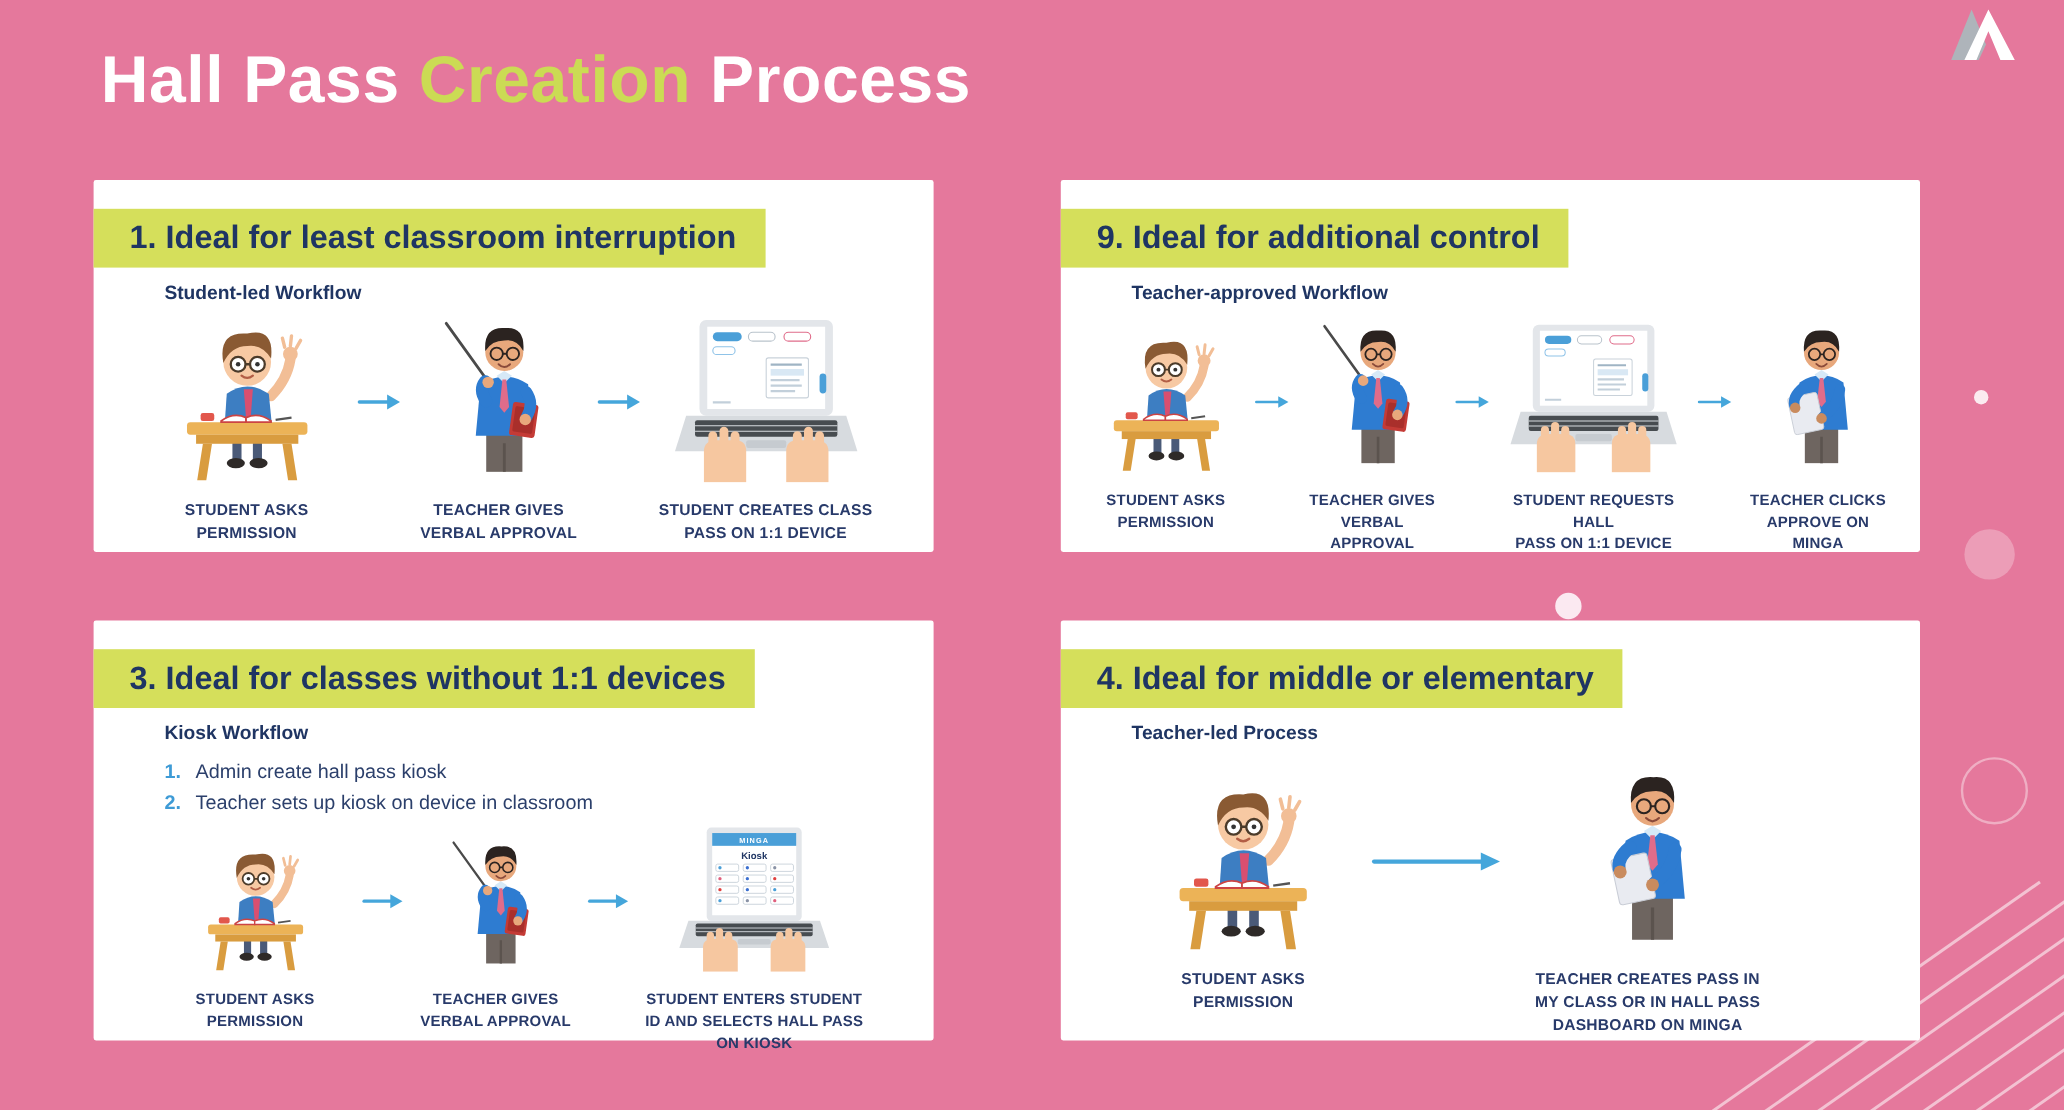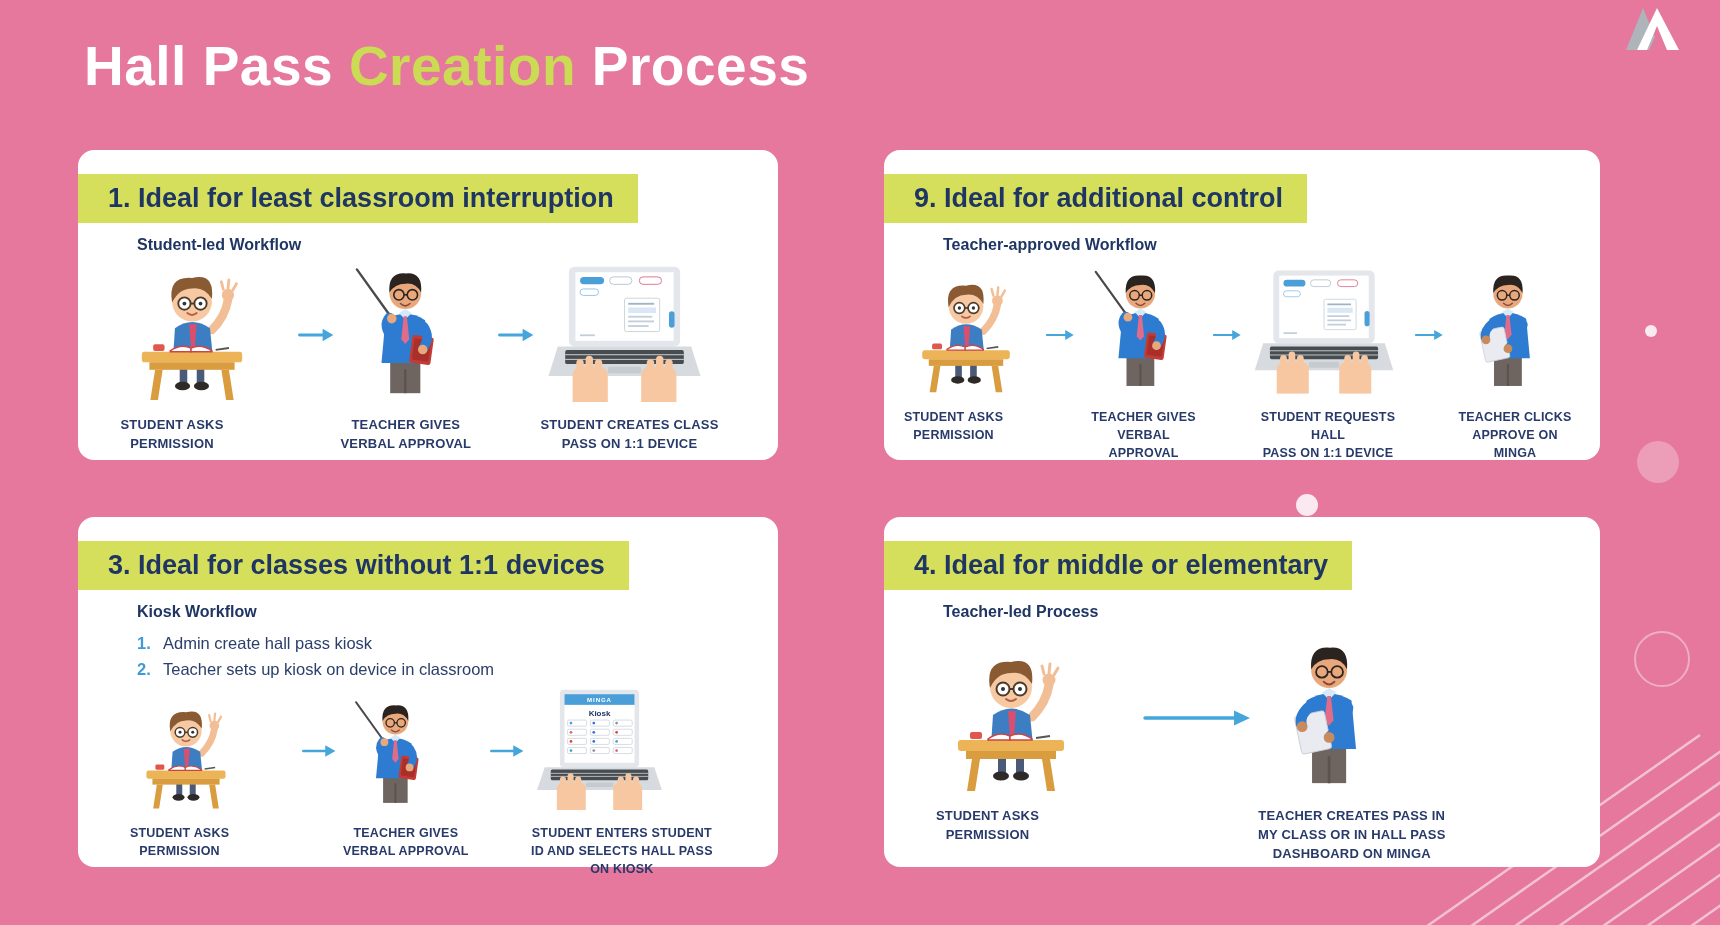--- a/index.html
+++ b/index.html
@@ -10,42 +10,42 @@
   }
   
   .page-title{
     position:absolute;left:84px;top:34px;margin:0;
     font-size:55px;font-weight:bold;letter-spacing:.5px;color:#FFFFFF;
   }
   .page-title .accent{color:#CBDB54;}
   
   .logo{position:absolute;left:1624px;top:6px;width:56px;height:44px;}
   
-  .panel{position:absolute;background:#FFFFFF;border-radius:16px;}
+  .panel{position:absolute;background:#FFFFFF;border-radius:2px;}
   #p1{left:78px; top:150px;width:700px;height:310px;}
   #p2{left:884px;top:150px;width:716px;height:310px;}
   #p3{left:78px; top:517px;width:700px;height:350px;}
   #p4{left:884px;top:517px;width:716px;height:350px;}
   .hl{
     display:inline-block;background:#D5DF5B;color:#1F3563;
     font-size:27px;font-weight:bold;line-height:1;
     padding:11px 24px 11px 30px;margin-top:24px;
   }
   .sub{margin:13px 0 0 59px;font-size:16px;font-weight:bold;color:#1F3563;}
   
   .notes{margin:10px 0 0 59px;}
   .note{display:flex;font-size:16.5px;line-height:1.55;color:#2B3F6B;}
   .note .num{color:#3E9BD6;font-weight:bold;width:26px;flex:0 0 auto;}
   
   .row{display:flex;justify-content:center;align-items:flex-start;}
   #p1 .row{margin-top:8px;}
   #p2 .row{margin-top:12px;}
   #p3 .row{margin-top:6px;}
   #p4 .row{margin-top:14px;margin-right:60px;}
-  .step{display:flex;flex-direction:column;align-items:flex-start;flex:0 0 auto;}
+  .step{display:flex;flex-direction:column;align-items:center;flex:0 0 auto;}
   .art{display:flex;align-items:flex-end;justify-content:center;}
   #p1 .art{height:140px;}
   #p2 .art{height:128px;}
   #p3 .art{height:122px;}
   #p4 .art{height:158px;}
   .cap{
     margin-top:14px;font-size:13px;font-weight:bold;color:#283A6A;
     text-align:center;line-height:1.45;white-space:pre-line;letter-spacing:.2px;
   }
   #p2 .cap,#p3 .cap{font-size:12.5px;}

